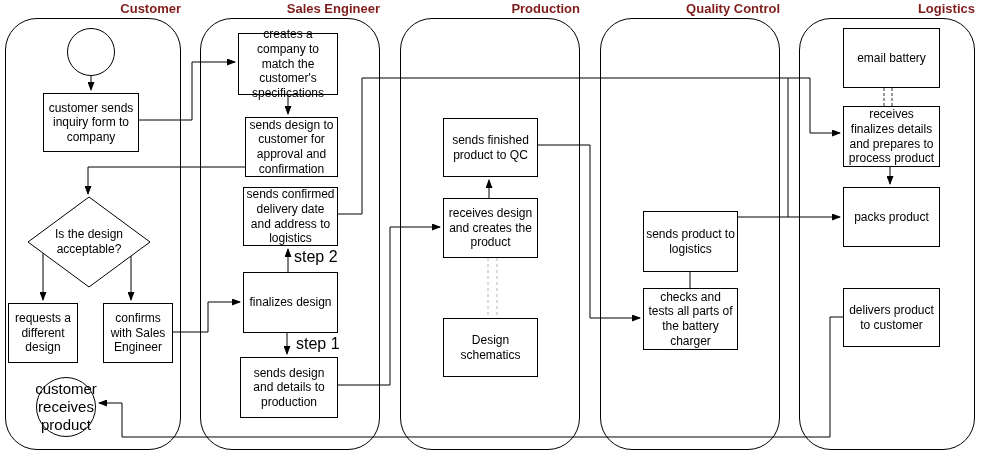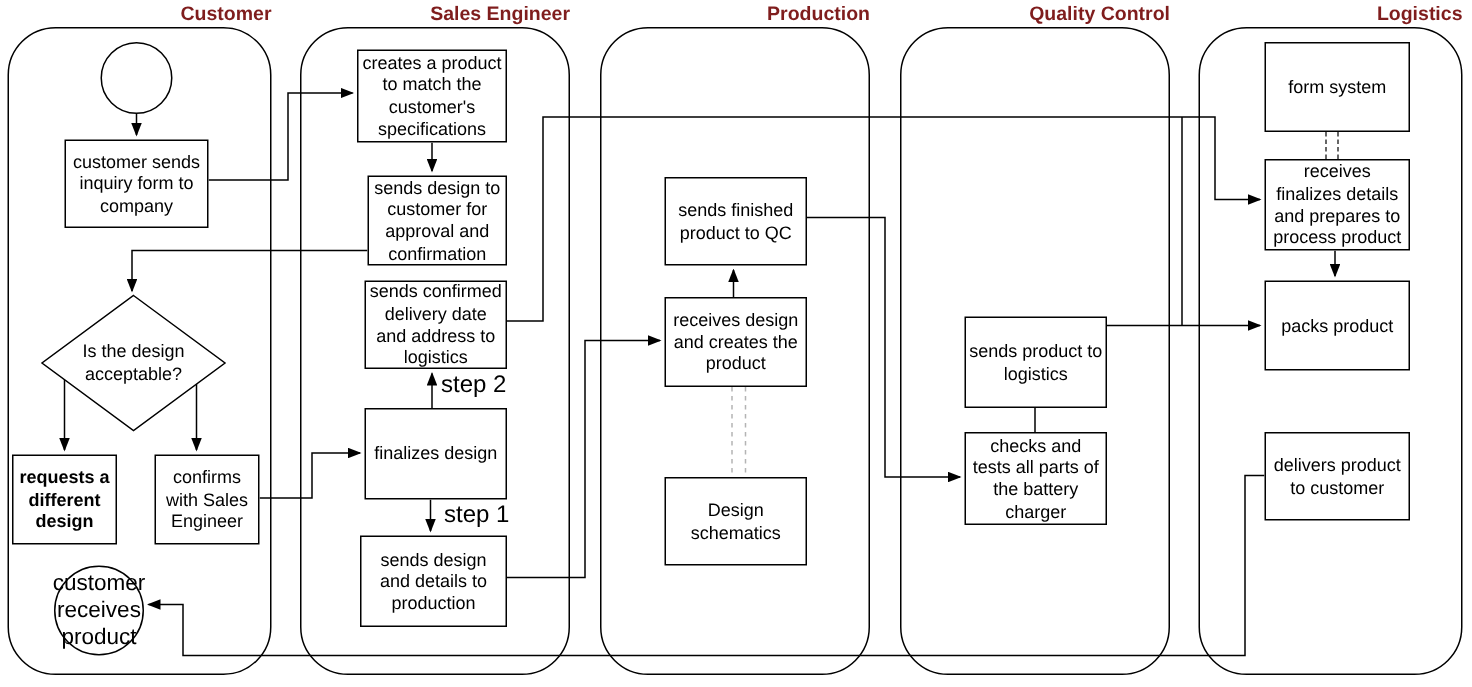--- a/index.html
+++ b/index.html
@@ -86,38 +86,38 @@
   <div class="node circle" style="left:67px;top:28px;width:48px;height:48px;"></div>
   <div class="node" style="left:43px;top:93px;width:96px;height:59px;">customer sends inquiry form to company</div>
 
   <div class="diamond-wrap" style="left:27px;top:196px;width:124px;height:92px;">
     <svg width="124" height="92" xmlns="http://www.w3.org/2000/svg">
       <polygon points="62,1 123,46 62,91 1,46" fill="#fff" stroke="#000" stroke-width="1"></polygon>
     </svg>
     <div class="diamond-label" style="padding:0 14px;box-sizing:border-box;">Is the design acceptable?</div>
   </div>
 
-  <div class="node" style="left:8px;top:303px;width:70px;height:60px;font-weight:bold;">requests a different design</div>
+  <div class="node" style="left:8px;top:303px;width:70px;height:60px;">requests a different design</div>
   <div class="node" style="left:103px;top:303px;width:70px;height:60px;">confirms with Sales Engineer</div>
   <div class="node circle" style="left:36px;top:377px;width:60px;height:60px;font-size:15px;">customer receives product</div>
 
-  <div class="node" style="left:238px;top:33px;width:100px;height:62px;">creates a product to match the customer's specifications</div>
+  <div class="node" style="left:238px;top:33px;width:100px;height:62px;">creates a company to match the customer's specifications</div>
   <div class="node" style="left:245px;top:117px;width:93px;height:60px;">sends design to customer for approval and confirmation</div>
   <div class="node" style="left:243px;top:187px;width:95px;height:59px;">sends confirmed delivery date and address to logistics</div>
   <div class="node" style="left:243px;top:272px;width:95px;height:61px;">finalizes design</div>
   <div class="node" style="left:240px;top:357px;width:98px;height:61px;">sends design and details to production</div>
 
   <div class="edge-label" style="left:293px;top:250px;">step 2</div>
   <div class="edge-label" style="left:295px;top:337px;">step 1</div>
 
   <div class="node" style="left:443px;top:118px;width:95px;height:59px;">sends finished product to QC</div>
   <div class="node" style="left:443px;top:198px;width:95px;height:60px;">receives design and creates the product</div>
   <div class="node" style="left:443px;top:318px;width:95px;height:59px;">Design schematics</div>
 
   <div class="node" style="left:643px;top:187px;width:95px;height:61px;margin-top:24px;">sends product to logistics</div>
   <div class="node" style="left:643px;top:288px;width:95px;height:62px;">checks and tests all parts of the battery charger</div>
 
-  <div class="node" style="left:843px;top:28px;width:97px;height:60px;">form system</div>
+  <div class="node" style="left:843px;top:28px;width:97px;height:60px;">email battery</div>
   <div class="node" style="left:843px;top:106px;width:97px;height:61px;">receives finalizes details and prepares to process product</div>
   <div class="node" style="left:843px;top:187px;width:97px;height:60px;">packs product</div>
   <div class="node" style="left:843px;top:288px;width:97px;height:59px;">delivers product to customer</div>
 
 </div>
 
 </body></html>

